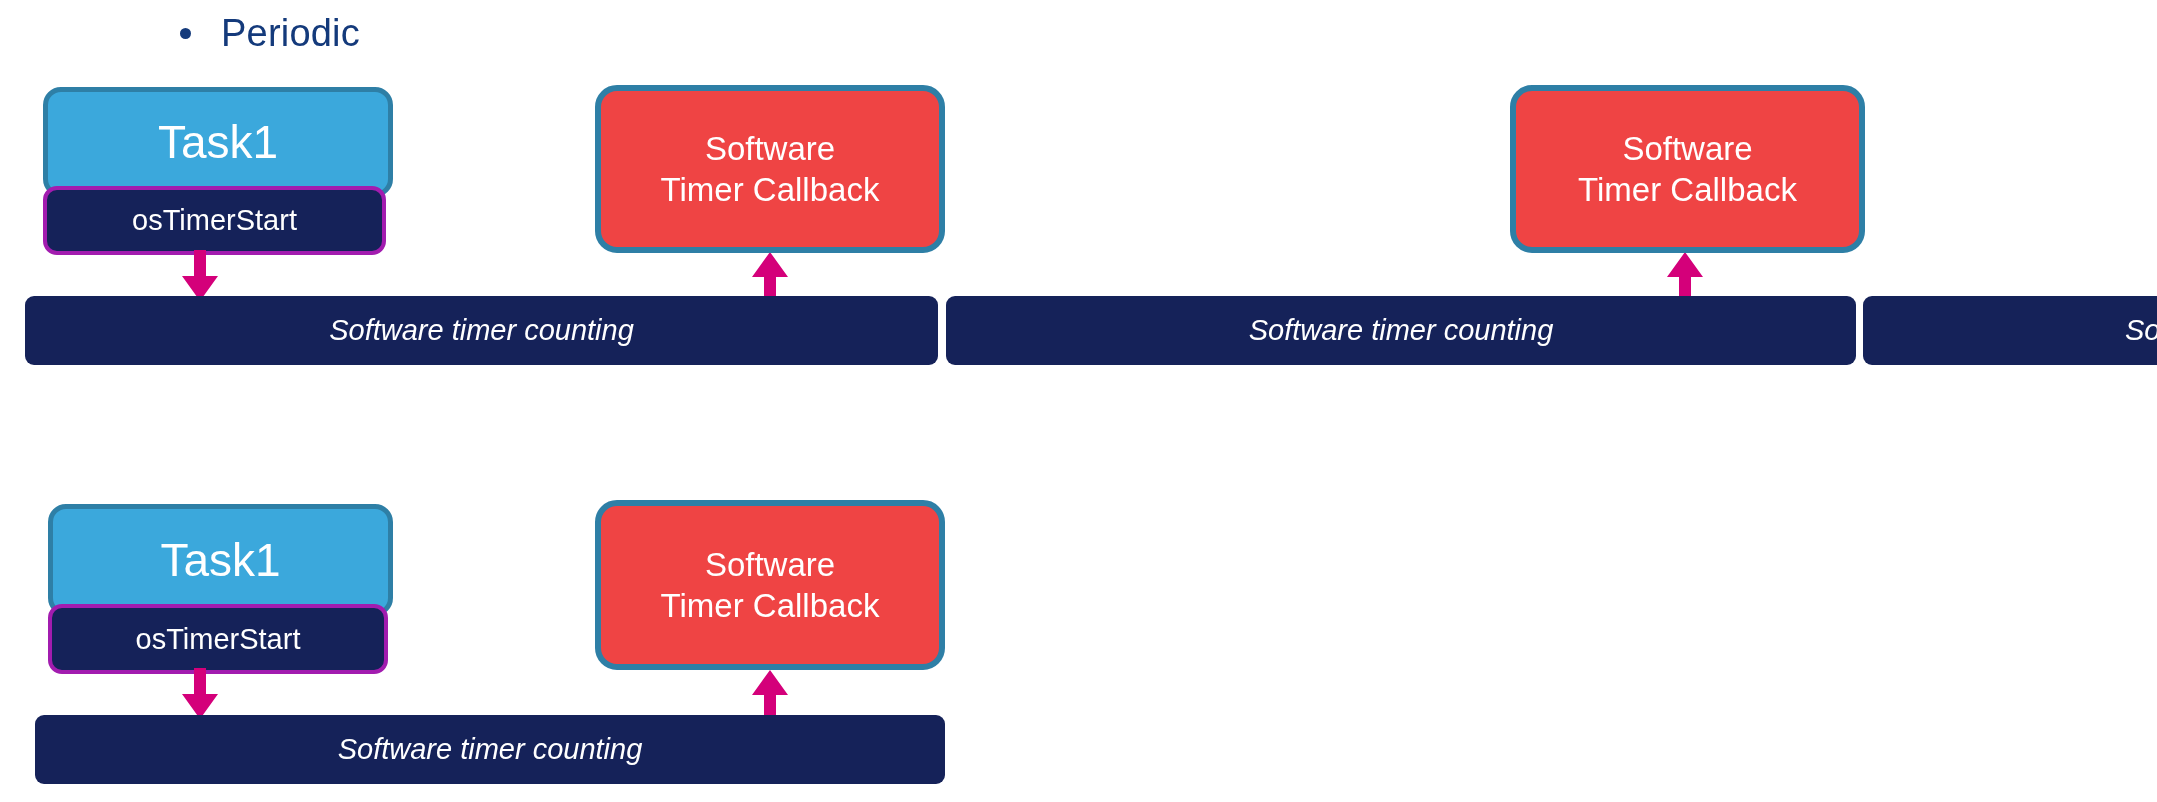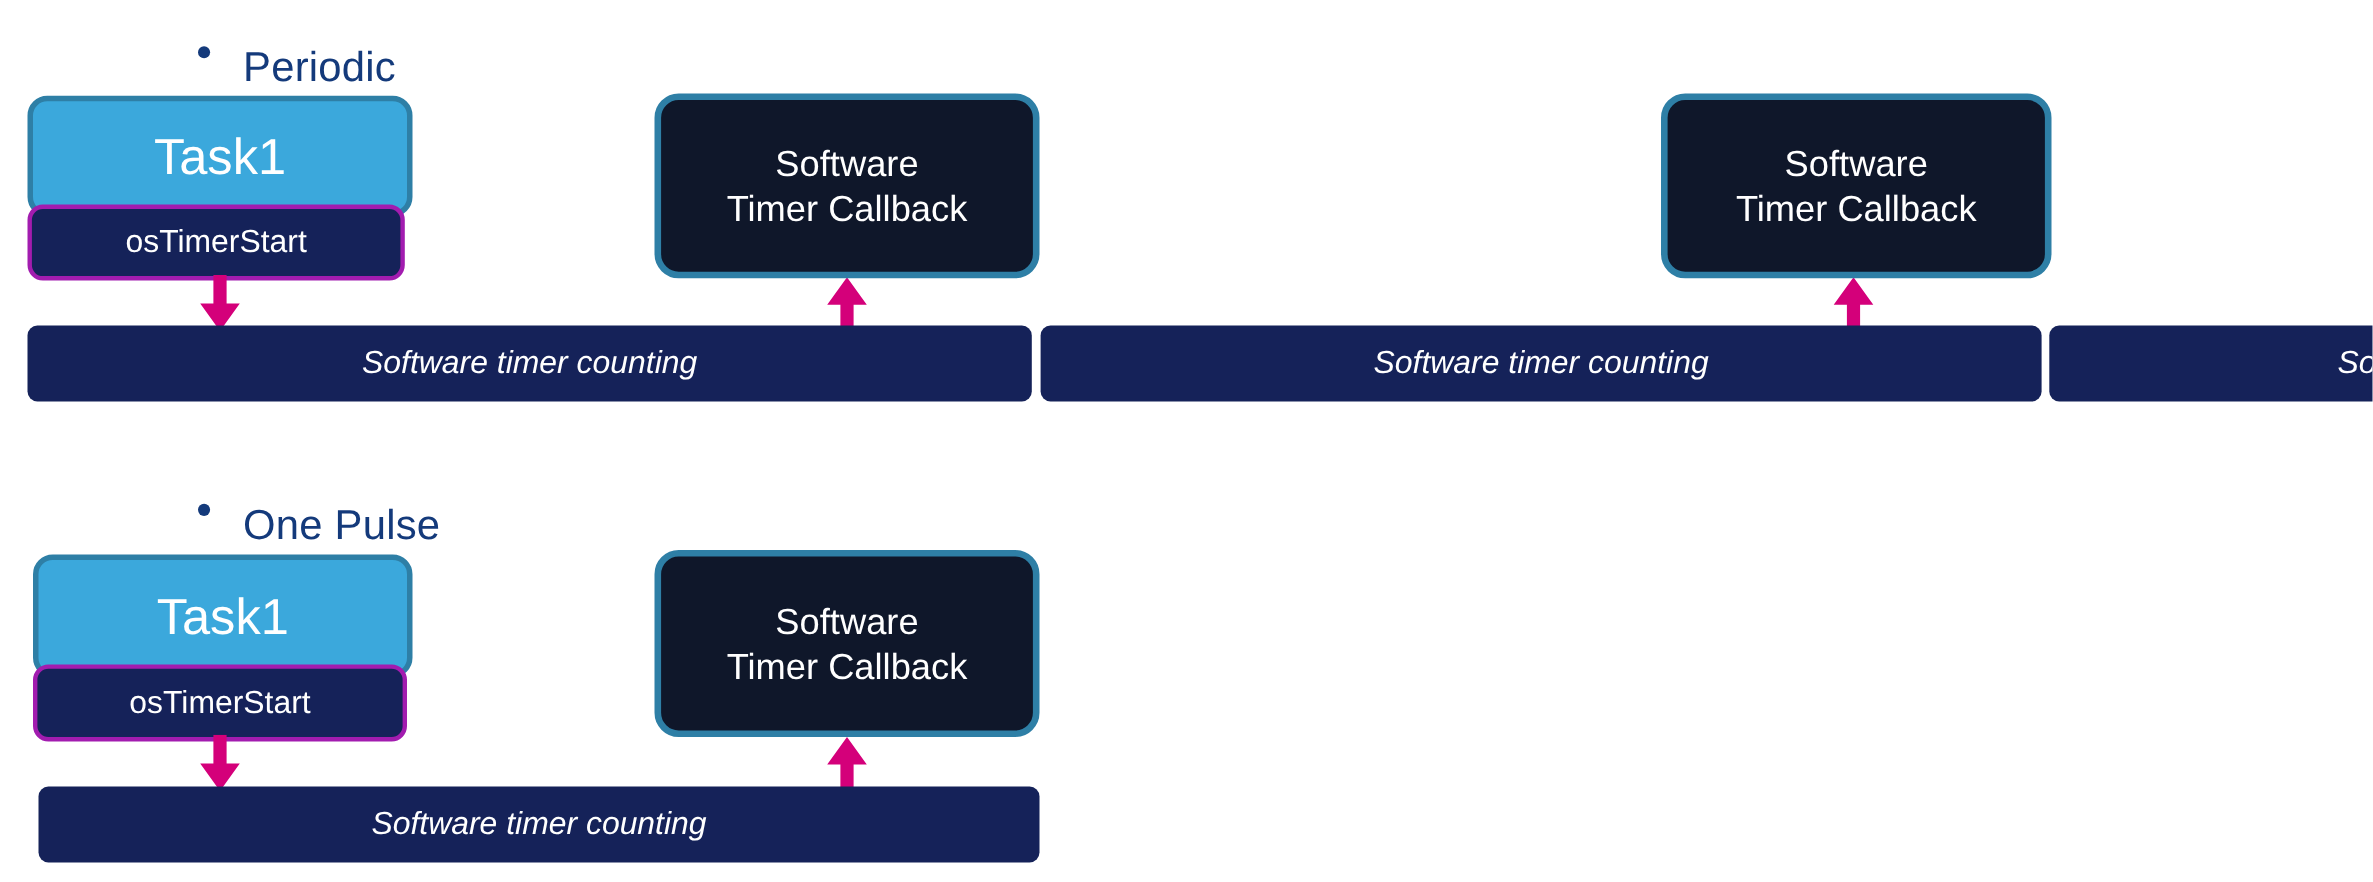--- a/index.html
+++ b/index.html
@@ -36,26 +36,26 @@
     border-radius: 50%;
     background: #143A7B;
     margin-right: 30px;
     flex: 0 0 auto;
   }
   .bullet-label {
     color: #143A7B;
     font-size: 38px;
     line-height: 1;
     letter-spacing: 0.2px;
-    margin-top: 29px;
   }
 
   
   .task-block {
     position: absolute;
+    margin-left: 18px;
   }
   .task-head {
     position: absolute;
     left: 0;
     top: 0;
     box-sizing: border-box;
     background: #3BA8DC;
     border: 5px solid #2E7FA6;
     border-radius: 18px;
     display: flex;
@@ -81,21 +81,21 @@
   }
   .task-sub span {
     font-size: 29px;
     line-height: 1;
   }
 
   
   .callback-box {
     position: absolute;
     box-sizing: border-box;
-    background: #0f172a;
+    background: #ef4444;
     border: 6px solid #2E7FA6;
     border-radius: 22px;
     display: flex;
     flex-direction: column;
     align-items: center;
     justify-content: center;
     color: #ffffff;
     text-align: center;
   }
   .callback-box span {
@@ -189,24 +189,20 @@
   </div>
 
   <div class="timer-bar" style="left:946px; top:296px; width:910px; height:69px;">
     <span>Software timer counting</span>
   </div>
 
   <div class="timer-bar clipped" style="left:1863px; top:296px; width:294px; height:69px;">
     <span>Software timer counting</span>
   </div>
 
-  <div class="bullet-row" style="left:180px; top:430px;">
-    <span class="bullet-dot"></span>
-    <span class="bullet-label">One Pulse</span>
-  </div>
 
   <div class="task-block" style="left:30px; top:504px; width:345px; height:170px;">
     <div class="task-head" style="width:345px; height:112px;">
       <span>Task1</span>
     </div>
     <div class="task-sub" style="top:100px; width:340px; height:70px;">
       <span>osTimerStart</span>
     </div>
   </div>
 

